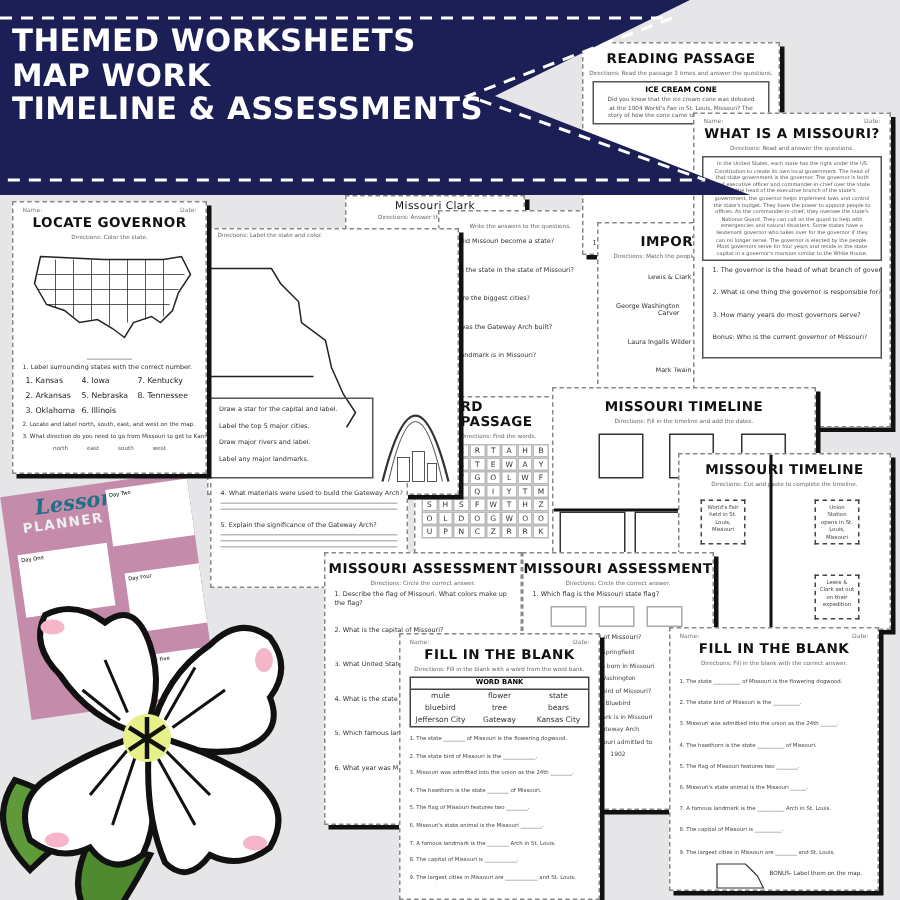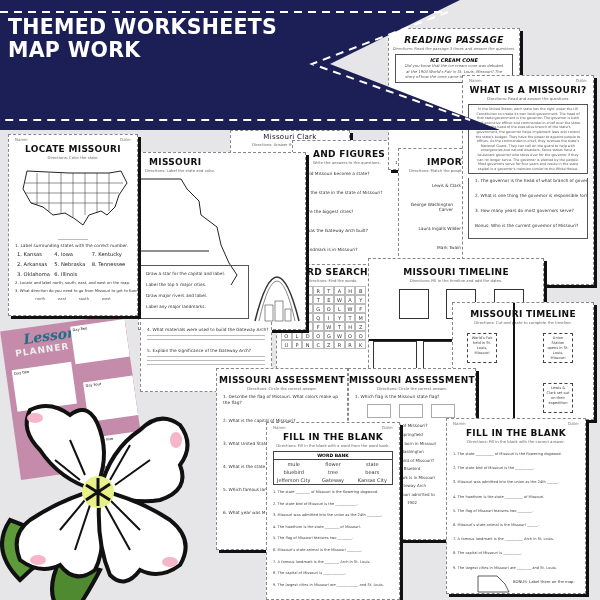--- a/index.html
+++ b/index.html
@@ -53,32 +53,31 @@
     <text x="38" y="50" font-size="4" fill="#333">Jefferson City</text>
     <text x="83" y="37" font-size="4" fill="#333">St. Louis</text>
     <text x="50" y="55" font-size="4" fill="#333">214 mi</text>
     <text x="18" y="66" font-size="4" fill="#333">Springfield</text>
   </svg>
   <div class="line" style="position:absolute;top:118px;">How far is it from Kansas City to Jefferson City?</div>
 </div>
 
 <div class="sheet" style="left:292px;top:140px;width:110px;height:150px;">
   <div style="position:absolute;left:-30px;top:6px;width:150px;">
-    <h3 style="text-align:left;padding-left:50px;">AND FIGURES</h3>
     <div class="dir" style="text-align:left;padding-left:50px;">Write the answers to the questions.</div>
     <div class="line" style="padding-left:30px;margin-top:6px;">When did Missouri become a state?</div>
     <div class="line" style="padding-left:30px;margin-top:14px;">What is the state in the state of Missouri?</div>
     <div class="line" style="padding-left:30px;margin-top:14px;">What are the biggest cities?</div>
     <div class="line" style="padding-left:30px;margin-top:14px;">When was the Gateway Arch built?</div>
     <div class="line" style="padding-left:30px;margin-top:14px;">What landmark is in Missouri?</div>
   </div>
 </div>
 
 <div class="sheet" style="left:276px;top:264px;width:95px;height:110px;">
-  <h3 style="text-align:left;padding-left:30px;">RD SEARCH</h3>
+  <h3 style="text-align:left;padding-left:30px;">RD PASSAGE</h3>
   <div class="dir" style="text-align:left;padding-left:30px;">Directions: Find the words.</div>
   <div class="grid-ws" id="ws-grid">
       <span>P</span>
       <span>W</span>
       <span>C</span>
       <span>R</span>
       <span>T</span>
       <span>A</span>
       <span>H</span>
       <span>B</span>
@@ -126,21 +125,21 @@
       <span>P</span>
       <span>N</span>
       <span>C</span>
       <span>Z</span>
       <span>R</span>
       <span>R</span>
       <span>K</span>
     </div>
 </div>
 
-<div class="sheet" style="left:388px;top:28px;width:132px;height:142px;font-style:italic;">
+<div class="sheet" style="left:388px;top:28px;width:132px;height:142px;">
   <h3 style="margin-top:6px;">READING PASSAGE</h3>
   <div class="dir">Directions: Read the passage 3 times and answer the questions.</div>
   <div class="box" style="margin:2px 6px;padding:2px;">
     <div style="font-size:5px;font-weight:900;text-align:center;">ICE CREAM CONE</div>
     <div class="passage">Did you know that the ice cream cone was debuted at the 1904 World's Fair in St. Louis, Missouri? The story of how the cone came to be is often debated.</div>
   </div>
   <div class="line" style="position:absolute;top:128px;">1. Where was the 1904 World's Fair held?</div>
 </div>
 
 <div class="sheet" style="left:398px;top:148px;width:110px;height:128px;">
@@ -164,21 +163,20 @@
   </div>
   <div class="box" style="margin:0 5px;border-top:none;">
     <div class="line" style="margin:4px 0 10px;">1. The governor is the head of what branch of government?</div>
     <div class="line" style="margin:4px 0 10px;">2. What is one thing the governor is responsible for?</div>
     <div class="line" style="margin:4px 0 10px;">3. How many years do most governors serve?</div>
     <div class="line" style="margin:4px 0 10px;">Bonus: Who is the current governor of Missouri?</div>
   </div>
 </div>
 
 <div class="sheet" style="left:138px;top:152px;width:168px;height:178px;">
-  <h3 style="text-align:left;padding-left:10px;margin-top:4px;">MISSOURI</h3>
   <div class="dir" style="text-align:left;padding-left:6px;">Directions: Label the state and color.</div>
   <svg width="168" height="110" viewBox="0 0 168 110" style="position:absolute;left:0;top:22px;">
     <path d="M0 4 L42 4 L48 14 L60 26 L62 40 L78 52 L82 70 L90 88 L98 100 L92 110 M0 76 L70 76" fill="none" stroke="#222" stroke-width="1"></path>
   </svg>
   <div class="box" style="position:absolute;left:0;top:112px;width:110px;height:54px;">
     <div class="line" style="margin-top:5px;">Draw a star for the capital and label.</div>
     <div class="line" style="margin-top:6px;">Label the top 5 major cities.</div>
     <div class="line" style="margin-top:6px;">Draw major rivers and label.</div>
     <div class="line" style="margin-top:6px;">Label any major landmarks.</div>
   </div>
@@ -199,21 +197,21 @@
   <div class="rule"></div>
     <div class="rule"></div>
     <div class="rule"></div>
 </div>
 
 <div class="sheet" style="left:8px;top:134px;width:130px;height:182px;">
   <div class="nd">
       <span>Name:</span>
       <span>Date:</span>
     </div>
-  <h3>LOCATE MISSOURI</h3>
+  <h3>LOCATE GOVERNOR</h3>
   <div class="dir">Directions: Color the state.</div>
   <svg width="130" height="70" viewBox="0 0 130 70">
     <path d="M18 8 L60 10 L100 10 L112 8 L118 20 L110 32 L106 44 L98 52 L92 48 L80 52 L74 62 L66 56 L56 50 L44 52 L34 44 L22 40 L14 26 Z" fill="#fff" stroke="#222" stroke-width="1"></path>
     <g stroke="#222" stroke-width="0.5" fill="none">
       <path d="M28 10 L28 42 M40 10 L40 48 M52 10 L52 50 M64 10 L64 54 M76 10 L76 52 M88 10 L88 50 M100 10 L100 48"></path>
       <path d="M16 20 L114 20 M16 30 L110 30 M22 40 L104 40"></path>
     </g>
   </svg>
   <div class="rule" style="width:30px;margin:2px auto;"></div>
   <div class="line">1. Label surrounding states with the correct number.</div>
@@ -349,20 +347,21 @@
   </svg>
 </div>
 
 <svg class="banner" width="600" height="130" viewBox="0 0 600 130">
   <polygon points="0,0 460,0 330,64 500,130 0,130" fill="#1c1f55"></polygon>
   <polyline points="0,12 448,12 312,64 470,120 0,120" fill="none" stroke="#fff" stroke-width="2" stroke-dasharray="8,6"></polyline>
 </svg>
 <div class="banner-text">
   <div>THEMED WORKSHEETS</div>
   <div>MAP WORK</div>
+  <div>TIMELINE &amp; ASSESSMENTS</div>
 </div>
 
 <svg width="210" height="220" viewBox="0 0 210 220" style="position:absolute;left:0;top:390px;">
   <g stroke="#111" stroke-width="4">
     <path d="M10 130 Q-10 160 20 190 Q40 170 60 160 Q40 140 10 130 Z" fill="#5e9a3a"></path>
     <path d="M60 170 Q40 210 70 230 Q90 200 100 180 Z" fill="#4f8a30"></path>
   </g>
   <g stroke="#111" stroke-width="4" fill="#fff">
     <path d="M95 100 Q60 90 40 60 Q20 40 30 20 Q50 10 70 25 Q90 10 100 40 Q110 70 95 100 Z"></path>
     <path d="M100 100 Q110 60 140 40 Q160 20 180 35 Q195 55 180 75 Q190 100 160 110 Q130 115 100 100 Z"></path>

